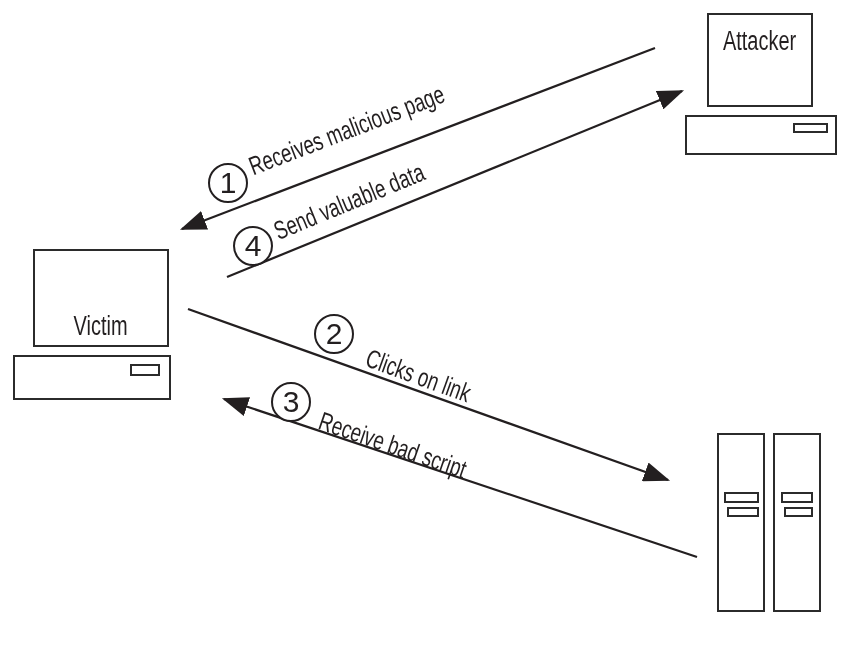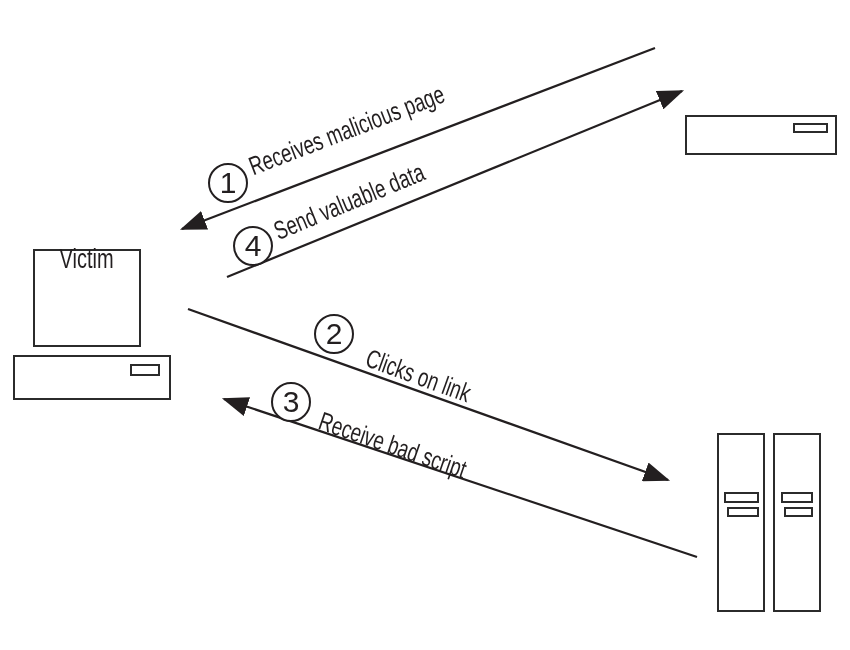--- a/index.html
+++ b/index.html
@@ -104,25 +104,28 @@
       <marker id="ah" viewBox="0 0 12 9" refX="11" refY="4.5" markerWidth="12" markerHeight="9" orient="auto" markerUnits="strokeWidth">
         <path d="M0,0 L12,4.5 L0,9 z" fill="#231f20"></path>
       </marker>
     </defs>
     <line x1="655" y1="48" x2="182" y2="229" stroke="#231f20" stroke-width="2.2" marker-end="url(#ah)"></line>
     <line x1="188" y1="309" x2="668" y2="480" stroke="#231f20" stroke-width="2.2" marker-end="url(#ah)"></line>
     <line x1="697" y1="557" x2="224" y2="399" stroke="#231f20" stroke-width="2.2" marker-end="url(#ah)"></line>
     <line x1="227" y1="277" x2="682" y2="91" stroke="#231f20" stroke-width="2.2" marker-end="url(#ah)"></line>
   </svg>
 
+  <div class="monitor" style="left:707px; top:13px; width:106px; height:94px; align-items:flex-start; padding-top:13px;">
+    <span class="node-label">Attacker</span>
+  </div>
   <div class="sysunit" style="left:685px; top:115px; width:152px; height:40px;">
     <div class="drive-slot" style="right:7px; top:6px; width:35px; height:10px;"></div>
   </div>
 
-  <div class="monitor" style="left:33px; top:249px; width:108px; height:98px; align-items:flex-start;">
+  <div class="monitor" style="left:33px; top:249px; width:136px; height:98px; align-items:flex-end;">
     <span class="node-label" style="transform:scaleX(0.74) translateY(-5px);">Victim</span>
   </div>
   <div class="sysunit" style="left:13px; top:355px; width:158px; height:45px;">
     <div class="drive-slot" style="right:9px; top:7px; width:30px; height:12px;"></div>
   </div>
 
   <div class="tower" style="left:717px; top:433px; width:48px; height:179px;">
     <div class="tower-slot" style="left:5px; top:57px; width:35px; height:11px;"></div>
     <div class="tower-slot" style="left:8px; top:72px; width:32px; height:10px;"></div>
   </div>

